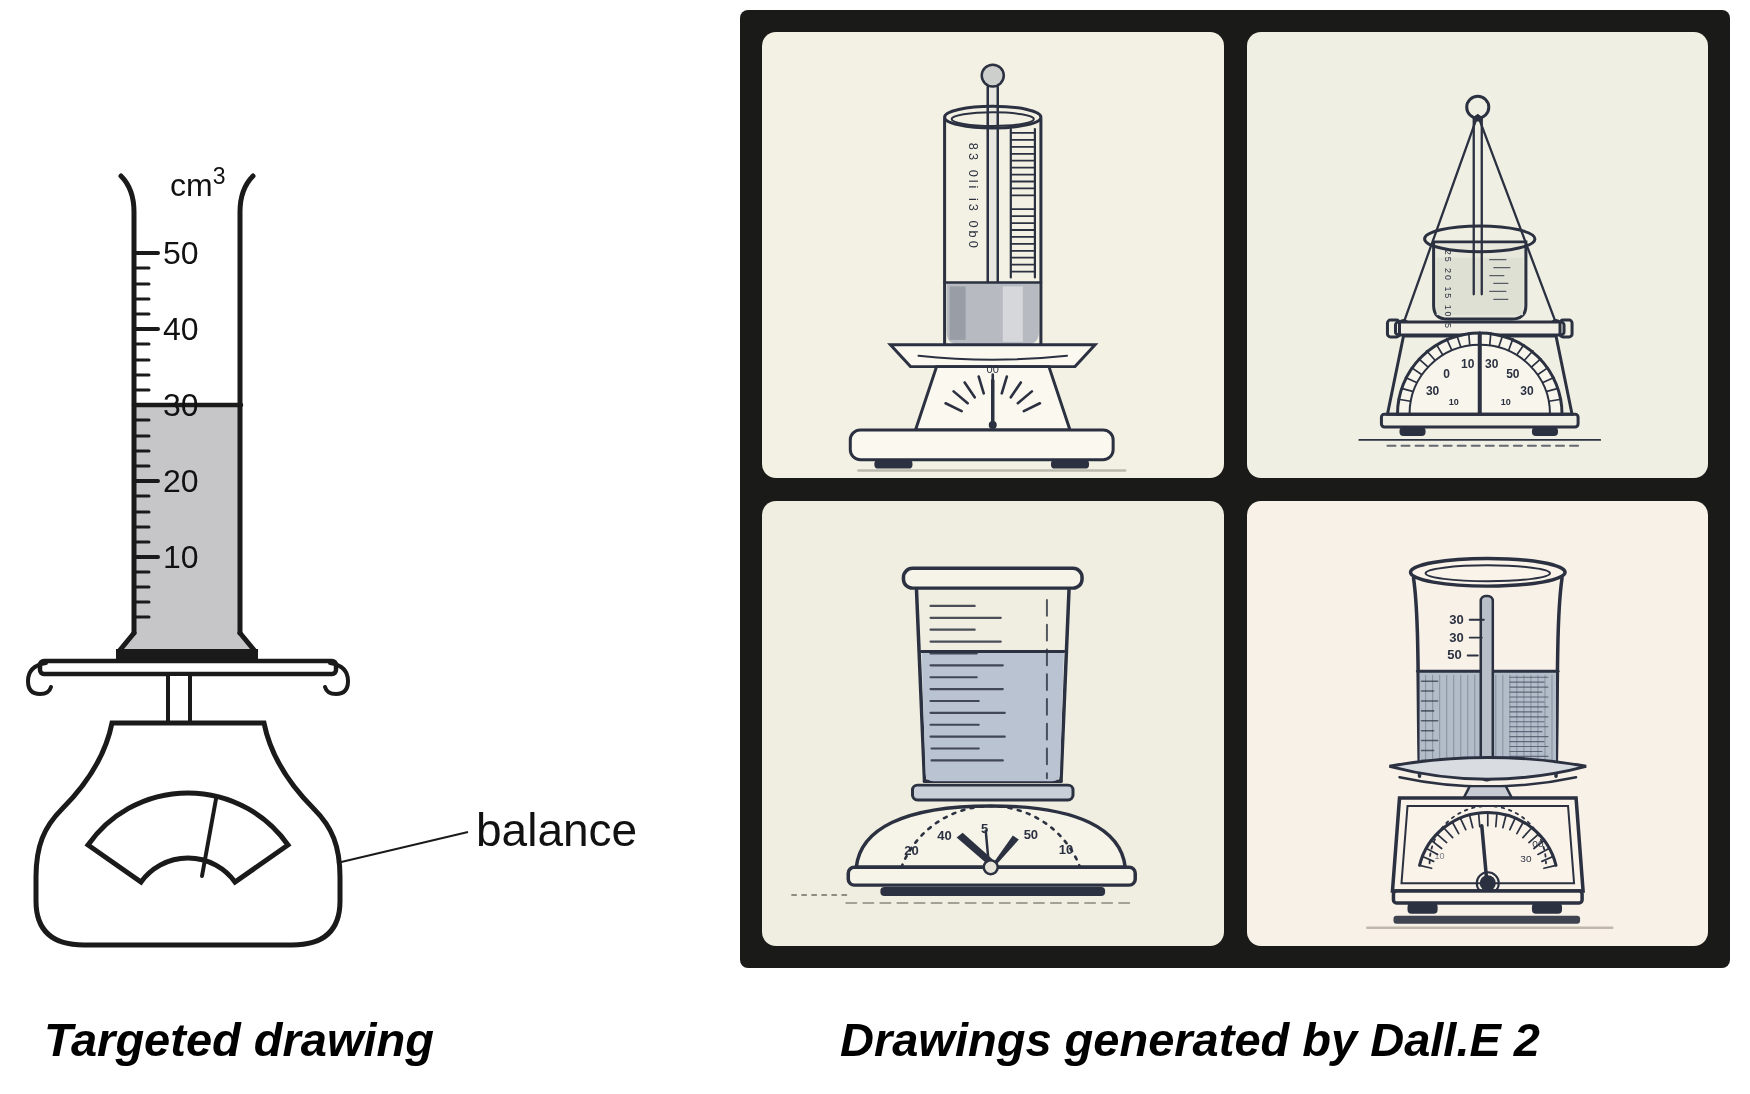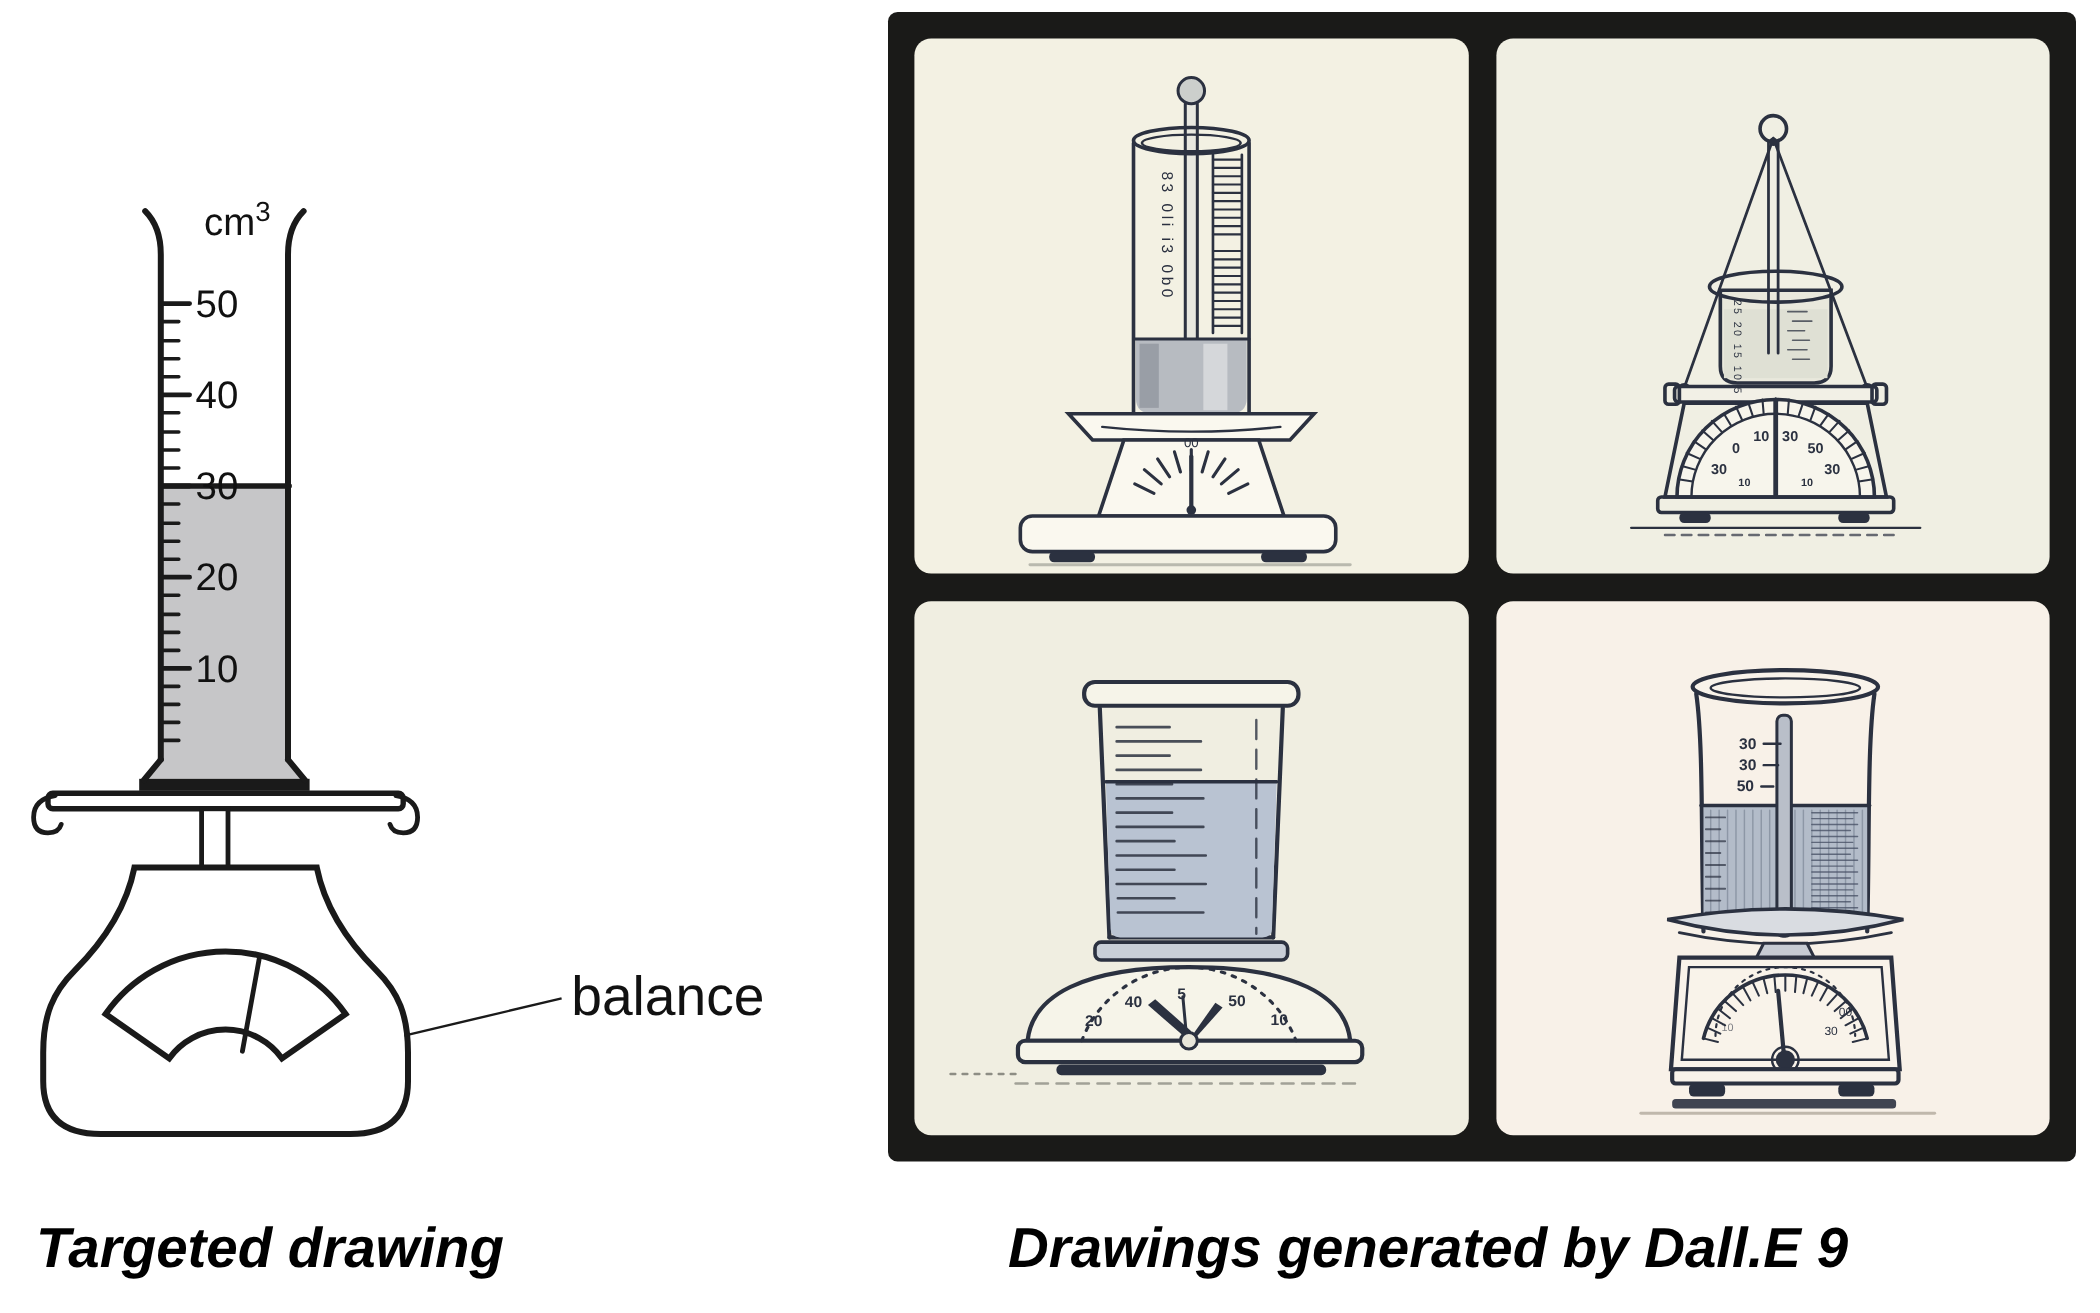--- a/index.html
+++ b/index.html
@@ -10,21 +10,21 @@
             background:#1a1a18;border-radius:8px;box-sizing:border-box;
             padding:22px;display:grid;grid-template-columns:1fr 1fr;grid-template-rows:1fr 1fr;gap:23px;}
   .tile{border-radius:14px;overflow:hidden;}
   .tile svg{display:block;width:100%;height:100%;}
   .tile-1{background:#f3f1e3;}
   .tile-2{background:#f0efe3;}
   .tile-3{background:#f0eee1;}
   .tile-4{background:#f8f1e8;}
   .caption{position:absolute;top:1012px;font-style:italic;font-weight:bold;
            font-size:47px;color:#000;text-align:center;white-space:nowrap;}
-  .caption-left{left:30px;width:360px;font-style:italic;}
+  .caption-left{left:44px;width:360px;font-style:italic;}
   .caption-right{left:840px;width:700px;}
   svg text{font-family:"Liberation Sans",sans-serif;}
 </style>
 </head>
 <body>
 
 <div class="stage">
 
   <svg class="target-svg" width="660" height="980" viewBox="0 0 660 980">
 
@@ -242,14 +242,14 @@
         <g fill="#2b3140" stroke="none" font-size="10" text-anchor="middle">
           <text x="192" y="362" font-size="9" opacity="0.6">10</text>
           <text x="290" y="349">00</text>
           <text x="278" y="365">30</text>
         </g>
       </svg>
     </div>
   </div>
 
   <div class="caption caption-left">Targeted drawing</div>
-  <div class="caption caption-right">Drawings generated by Dall.E 9</div>
+  <div class="caption caption-right">Drawings generated by Dall.E 2</div>
 </div>
 
 </body></html>

